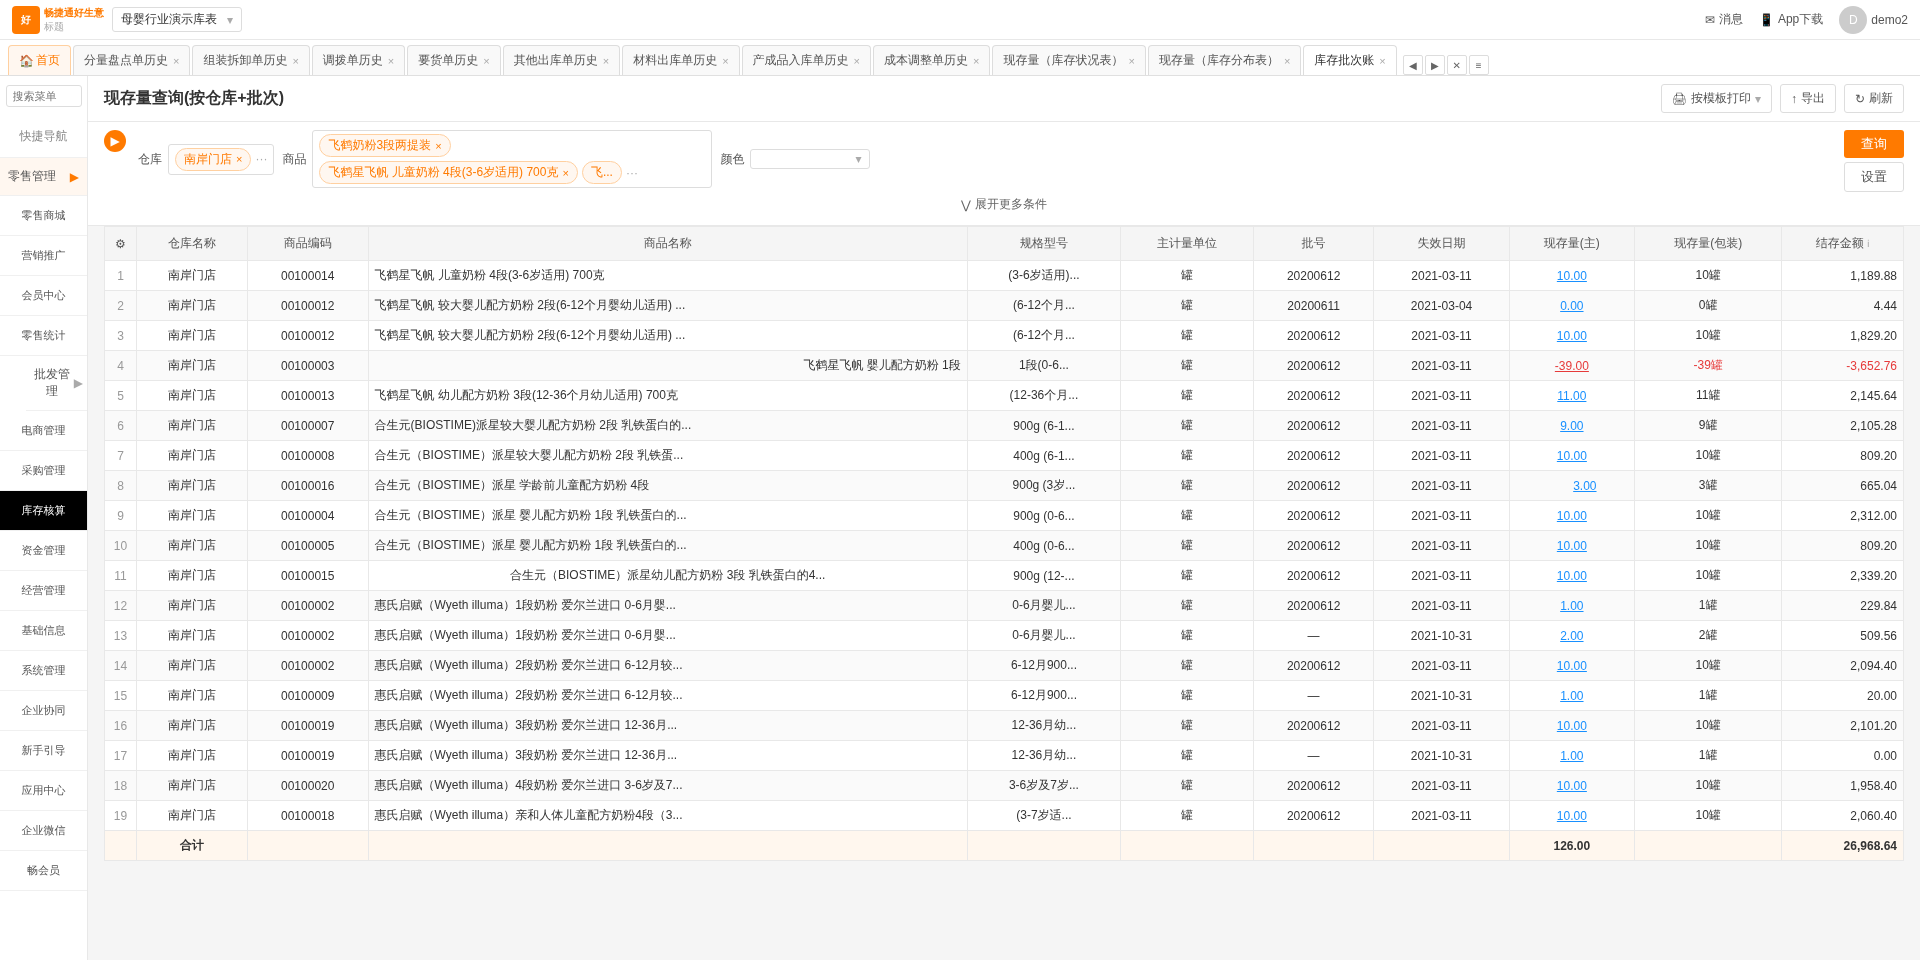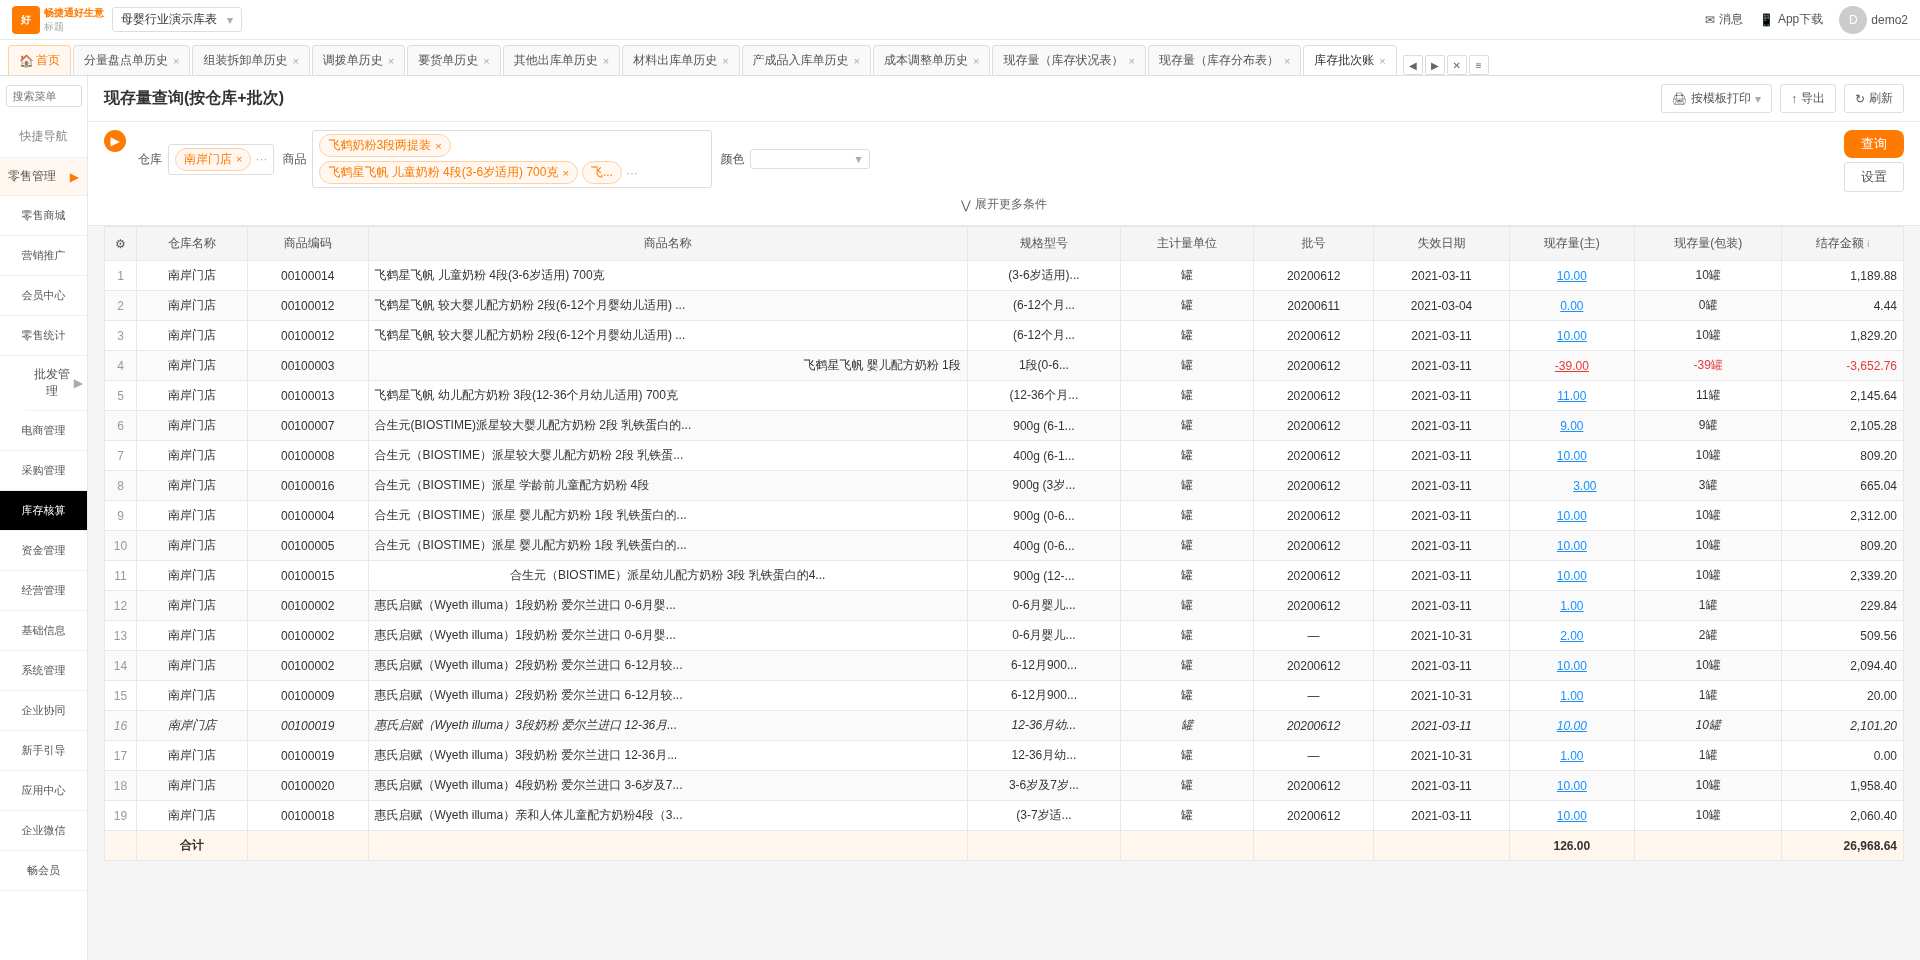--- a/index.html
+++ b/index.html
@@ -51,21 +51,21 @@
     .filter-area { padding: 8px 16px; background: #fff; border-bottom: 1px solid #e8e8e8; }
     .filter-label { color: #555; white-space: nowrap; }
     .filter-tag { display: inline-flex; align-items: center; gap: 4px; padding: 2px 8px; background: #fff7f0; border: 1px solid #ffd0a0; border-radius: 12px; color: #ff7a00; font-size: 12px; }
     .filter-tag .remove { cursor: pointer; color: #ff7a00; font-size: 11px; }
     .filter-ellipsis { color: #aaa; cursor: pointer; }
     .color-filter { display: flex; align-items: center; gap: 4px; border: 1px solid #ddd; border-radius: 3px; padding: 2px 8px; background: #fff; min-width: 120px; }
     .expand-btn { text-align: center; padding: 4px; }
     .expand-btn button { border: none; background: none; color: #666; cursor: pointer; font-size: 12px; display: flex; align-items: center; gap: 4px; margin: 0 auto; }
 
     
-    .btn-search { background: #ff7a00; color: #fff; border: none; padding: 5px 16px; border-radius: 8px; cursor: pointer; font-size: 13px; }
+    .btn-search { background: #ff7a00; color: #fff; border: none; padding: 5px 16px; border-radius: 3px; cursor: pointer; font-size: 13px; }
     .btn-setting { background: #fff; color: #555; border: 1px solid #ddd; padding: 5px 16px; border-radius: 3px; cursor: pointer; font-size: 13px; }
     .search-btns { display: flex; flex-direction: column; gap: 4px; }
 
     
     .table-container { flex: 1; overflow: auto; padding: 0 16px 8px; }
     table { width: 100%; border-collapse: collapse; background: #fff; }
     thead tr { background: #f5f5f5; }
     th { padding: 8px 6px; text-align: center; font-weight: normal; color: #555; border: 1px solid #e8e8e8; white-space: nowrap; font-size: 12px; }
     td { padding: 6px 6px; text-align: center; border: 1px solid #e8e8e8; color: #333; font-size: 12px; }
     tr:nth-child(even) { background: #fafafa; }
@@ -515,21 +515,21 @@
     <td>00100009</td>
     <td style="text-align:left;">惠氏启赋（Wyeth illuma）2段奶粉 爱尔兰进口 6-12月较...</td>
     <td>6-12月900...</td>
     <td>罐</td>
     <td>—</td>
     <td>2021-10-31</td>
     <td style="color:#1890ff; text-decoration:underline; cursor:pointer;">1.00</td>
     <td style="color:#333;">1罐</td>
     <td style="text-align:right; color:#333;">20.00</td>
   </tr>
-            <tr style="background: rgb(250, 250, 250); font-style: italic;">
+            <tr style="background: rgb(250, 250, 250);">
     <td style="color:#999;">16</td>
     <td>南岸门店</td>
     <td>00100019</td>
     <td style="text-align:left;">惠氏启赋（Wyeth illuma）3段奶粉 爱尔兰进口 12-36月...</td>
     <td>12-36月幼...</td>
     <td>罐</td>
     <td>20200612</td>
     <td>2021-03-11</td>
     <td style="color:#1890ff; text-decoration:underline; cursor:pointer;">10.00</td>
     <td style="color:#333;">10罐</td>

